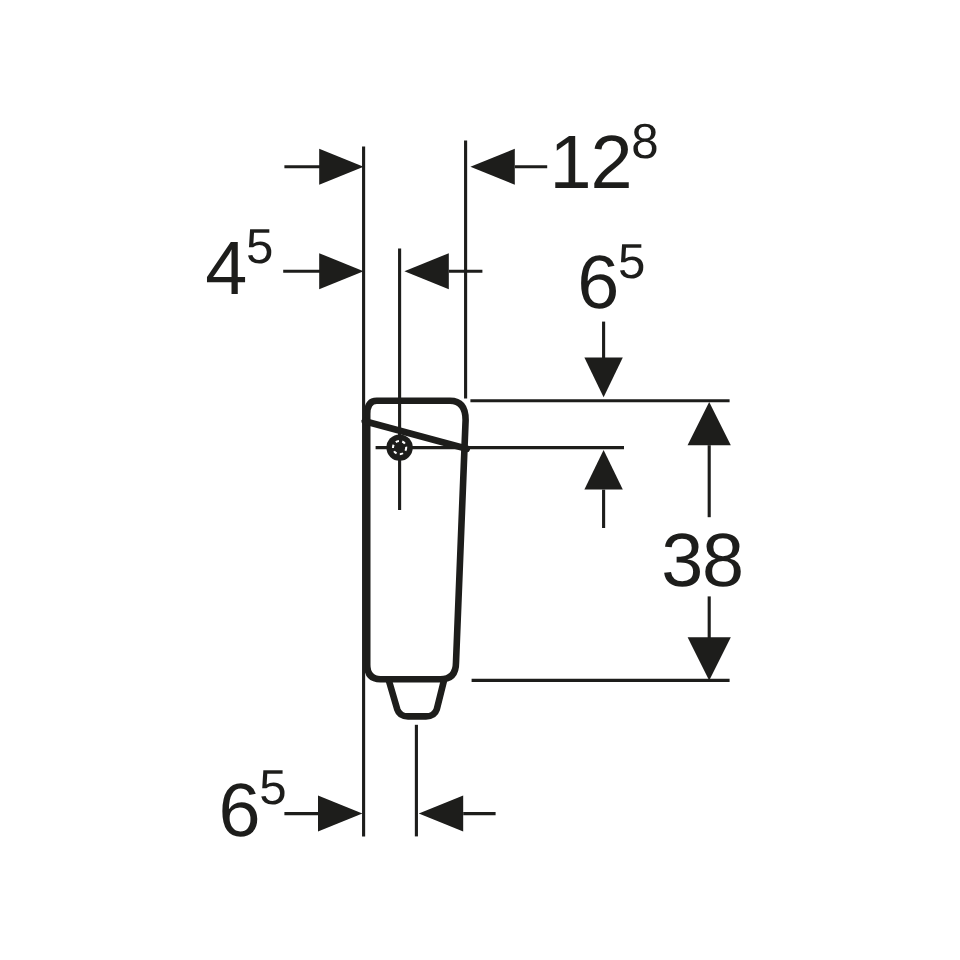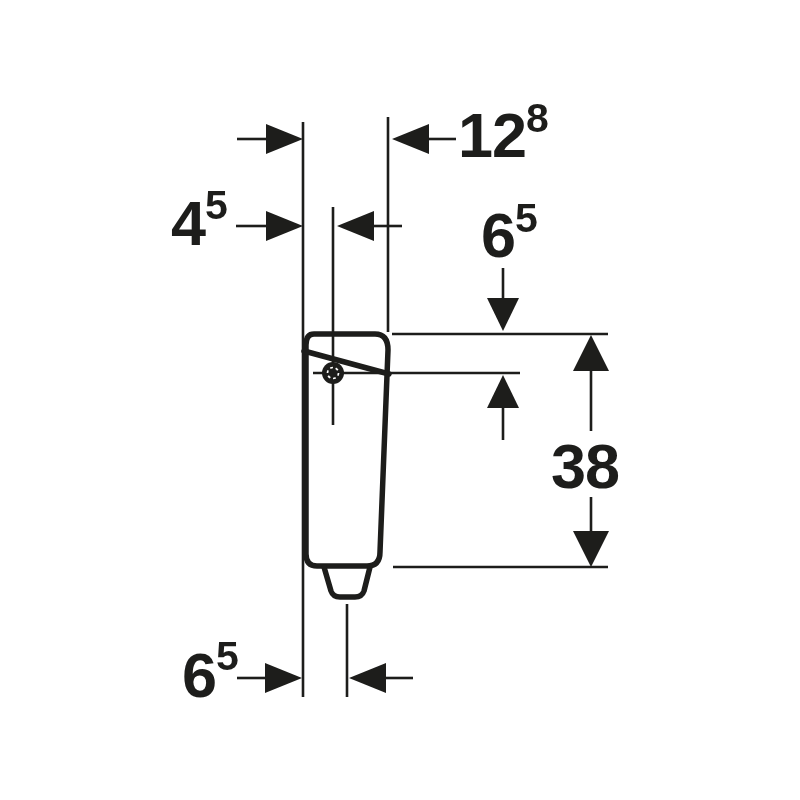--- a/index.html
+++ b/index.html
@@ -8,21 +8,20 @@
     background: #ffffff;
     width: 800px;
     height: 800px;
     overflow: hidden;
   }
   .stage {
     position: relative;
     width: 636px;
     height: 800px;
     background: #ffffff;
-    font-weight: bold;
   }
   svg { display: block; }
   .thin  { stroke: #1d1d1b; stroke-width: 2.6; fill: none; }
   .thick { stroke: #1d1d1b; stroke-width: 5.5; fill: none; stroke-linejoin: round; stroke-linecap: round; }
   .bodyfill { fill: #ffffff; }
   .head  { fill: #1d1d1b; stroke: none; }
   .dim-text {
     font-family: "Liberation Sans", sans-serif;
     font-size: 63px;
     fill: #1d1d1b;

